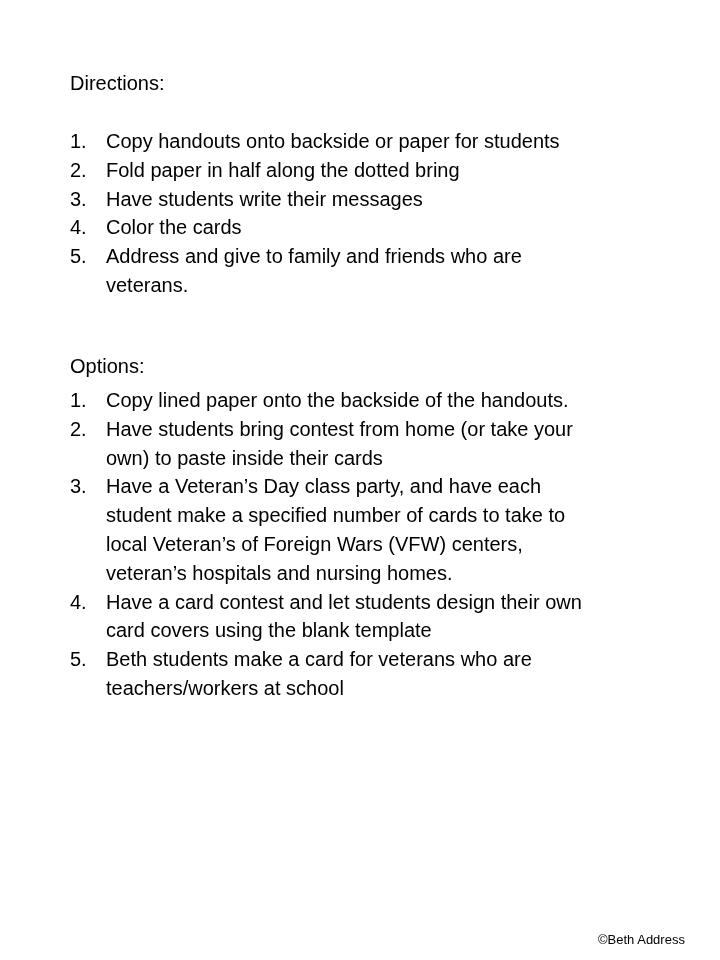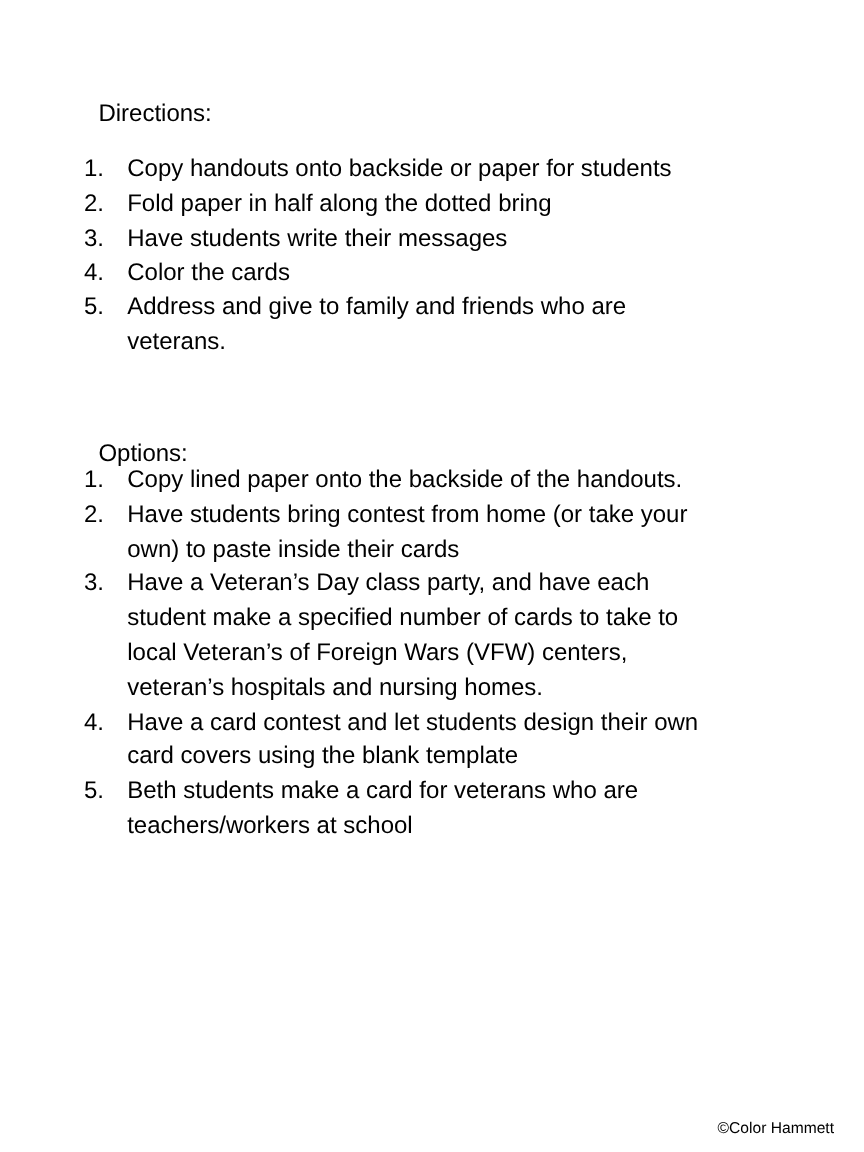--- a/index.html
+++ b/index.html
@@ -1,21 +1,21 @@
 <!DOCTYPE html>
 <html><head>
 <meta charset="utf-8">
 <style>
   html, body { margin: 0; padding: 0; }
   body {
     width: 720px; height: 960px; background: #ffffff; position: relative;
     font-family: "Liberation Sans", "DejaVu Sans", sans-serif; color: #000;
     overflow: hidden;
   }
-  .heading { position: absolute; left: 70px; font-size: 20px; line-height: 29px; margin: 12px; font-weight: normal; }
+  .heading { position: absolute; left: 70px; font-size: 20px; line-height: 29px; margin: 0; font-weight: normal; }
   .list { position: absolute; left: 70px; width: 580px; margin: 0; padding: 0; list-style: none; }
   .item { display: flex; font-size: 20px; line-height: 28.8px; }
   .num { width: 36px; flex: 0 0 36px; }
   .text { flex: 1; white-space: pre-line; }
   .footer { position: absolute; left: 598px; top: 932px; font-size: 13px; }
 </style>
 </head>
 <body>
 
 <h2 class="heading" style="top:69px">Directions:</h2>
@@ -66,13 +66,13 @@
       <span class="text">Have a card contest and let students design their own
 card covers using the blank template</span>
     </li>
   <li class="item">
       <span class="num">5.</span>
       <span class="text">Beth students make a card for veterans who are
 teachers/workers at school</span>
     </li>
 </ol>
 
-<div class="footer">©Color Hammett</div>
+<div class="footer">©Beth Address</div>
 
 </body></html>

